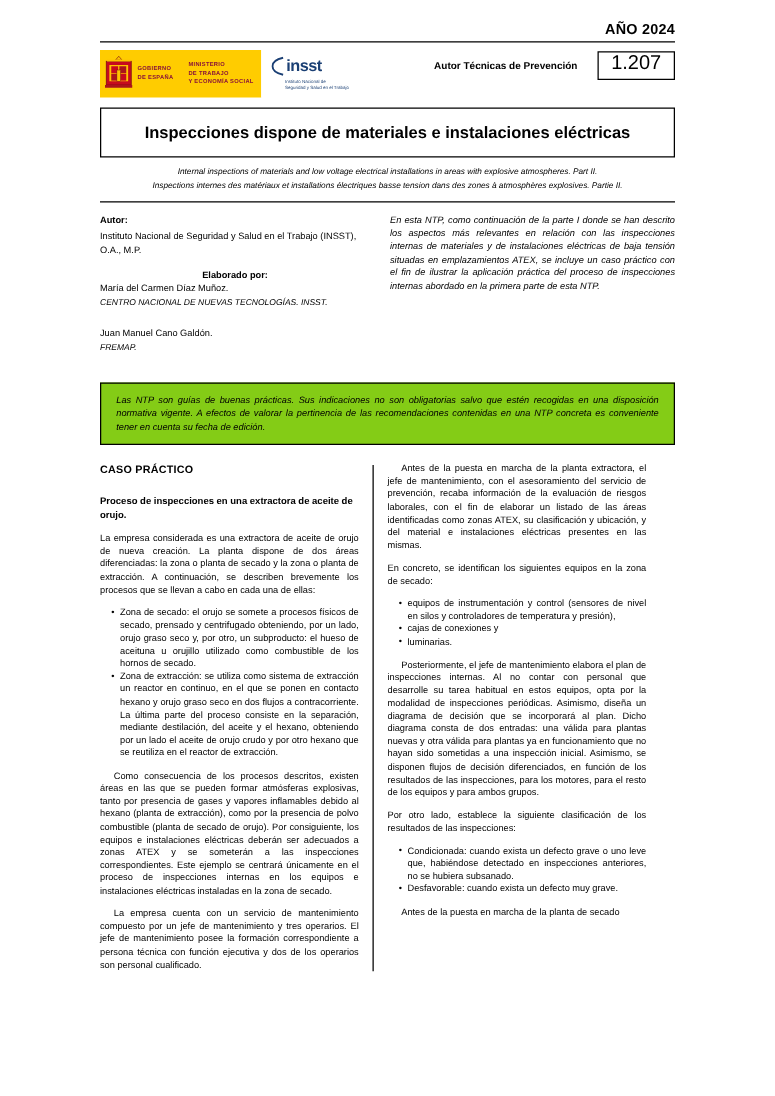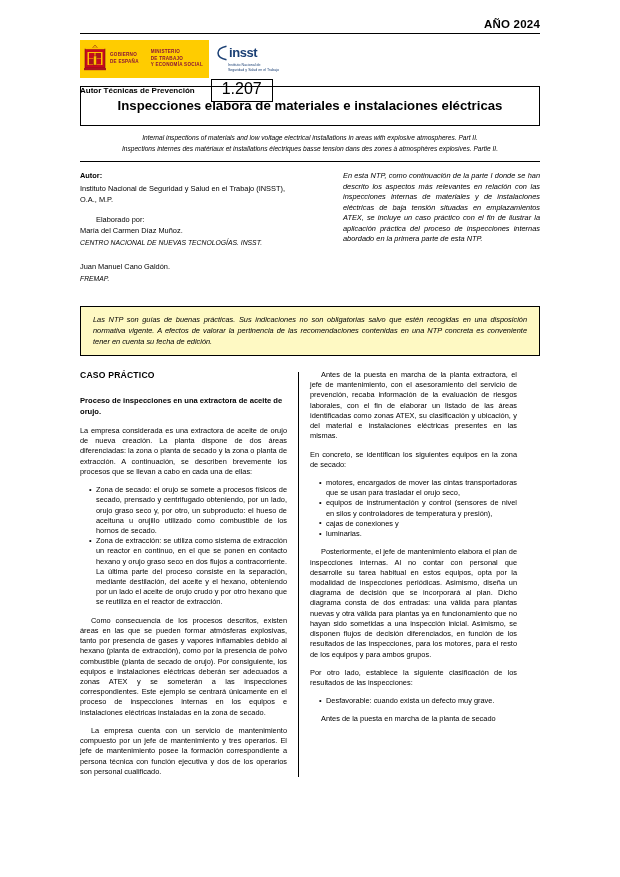--- a/index.html
+++ b/index.html
@@ -32,21 +32,20 @@
   }
   .rule-top {
     border-top: 1.6px solid #000;
     margin-bottom: 6px;
   }
   .logo-row {
     display: flex;
     align-items: flex-start;
     justify-content: space-between;
     height: 40px;
-    flex-direction: column;
   }
   .logos-left {
     display: flex;
     align-items: stretch;
     height: 38px;
   }
   .gob-block {
     background: #FFCC00;
     display: flex;
     align-items: center;
@@ -168,42 +167,42 @@
   }
   .rule-under-sub {
     border-top: 1.1px solid #000;
     margin-top: 2px;
   }
 
   
   .meta-row {
     display: flex;
     margin-top: 9px;
-    gap: 31px;
   }
   .meta-left {
     width: 228px;
     flex: 0 0 228px;
     padding-right: 12px;
     box-sizing: border-box;
   }
   .meta-right {
     flex: 1;
     padding-left: 4px;
     box-sizing: border-box;
   }
   .lbl {
     font-size: 7.4px;
     font-weight: bold;
     margin: 0 0 4px 0;
   }
   .lbl2 {
     font-size: 7.4px;
-    font-weight: normal;
-    margin: 10px 0 2px 16px;
+    font-weight: bold;
+    margin: 10px 0 2px 0;
+    text-align: center;
   }
   .val {
     font-size: 7.4px;
     line-height: 1.4;
     margin: 0;
   }
   .val-it {
     font-size: 6.8px;
     font-style: italic;
     line-height: 1.4;
@@ -214,21 +213,21 @@
     font-size: 7.4px;
     font-style: italic;
     line-height: 1.42;
     text-align: justify;
     margin: 0;
   }
 
   
   .note-box {
     border: 1px solid #000;
-    background: #fef9c3;
+    background: #84cc16;
     margin-top: 22px;
     padding: 7px 12px 8px 12px;
   }
   .note-text {
     font-size: 7.4px;
     font-style: italic;
     line-height: 1.5;
     text-align: justify;
     margin: 0;
   }
@@ -342,21 +341,21 @@
 
     <div class="logos-right">
       <div class="ntp-logo-wrap">
         <div class="ntp-caption">Autor Técnicas de Prevención</div>
       </div>
       <div class="ntp-number">1.207</div>
     </div>
   </div>
 
   <div class="title-box">
-    <div class="title-line">Inspecciones elabora de materiales e instalaciones eléctricas</div>
+    <div class="title-line">Inspecciones dispone de materiales e instalaciones eléctricas</div>
   </div>
   <div class="subtitles">
     <div class="subtitle">Internal inspections of materials and low voltage electrical installations in areas with explosive atmospheres. Part II.</div>
     <div class="subtitle">Inspections internes des matériaux et installations électriques basse tension dans des zones à atmosphères explosives. Partie II.</div>
   </div>
   <div class="rule-under-sub"></div>
 
   <div class="meta-row">
     <div class="meta-left">
       <p class="lbl">Autor:</p>
@@ -390,27 +389,27 @@
       <p class="body indent">Como consecuencia de los procesos descritos, existen áreas en las que se pueden formar atmósferas explosivas, tanto por presencia de gases y vapores inflamables debido al hexano (planta de extracción), como por la presencia de polvo combustible (planta de secado de orujo). Por consiguiente, los equipos e instalaciones eléctricas deberán ser adecuados a zonas ATEX y se someterán a las inspecciones correspondientes. Este ejemplo se centrará únicamente en el proceso de inspecciones internas en los equipos e instalaciones eléctricas instaladas en la zona de secado.</p>
       <p class="body indent tight">La empresa cuenta con un servicio de mantenimiento compuesto por un jefe de mantenimiento y tres operarios. El jefe de mantenimiento posee la formación correspondiente a persona técnica con función ejecutiva y dos de los operarios son personal cualificado.</p>
     </div>
 
     <div class="col-divider"></div>
 
     <div class="col col-right">
       <p class="body indent">Antes de la puesta en marcha de la planta extractora, el jefe de mantenimiento, con el asesoramiento del servicio de prevención, recaba información de la evaluación de riesgos laborales, con el fin de elaborar un listado de las áreas identificadas como zonas ATEX, su clasificación y ubicación, y del material e instalaciones eléctricas presentes en las mismas.</p>
       <p class="body">En concreto, se identifican los siguientes equipos en la zona de secado:</p>
       <ul class="bul">
-        <li>motores, encargados de mover las cintas transportadoras que se usan para trasladar el orujo seco,</li>
         <li>equipos de instrumentación y control (sensores de nivel en silos y controladores de temperatura y presión),</li>
         <li>cajas de conexiones y</li>
         <li>luminarias.</li>
       </ul>
       <p class="body indent">Posteriormente, el jefe de mantenimiento elabora el plan de inspecciones internas. Al no contar con personal que desarrolle su tarea habitual en estos equipos, opta por la modalidad de inspecciones periódicas. Asimismo, diseña un diagrama de decisión que se incorporará al plan. Dicho diagrama consta de dos entradas: una válida para plantas nuevas y otra válida para plantas ya en funcionamiento que no hayan sido sometidas a una inspección inicial. Asimismo, se disponen flujos de decisión diferenciados, en función de los resultados de las inspecciones, para los motores, para el resto de los equipos y para ambos grupos.</p>
       <p class="body">Por otro lado, establece la siguiente clasificación de los resultados de las inspecciones:</p>
       <ul class="bul">
+        <li>Condicionada: cuando exista un defecto grave o uno leve que, habiéndose detectado en inspecciones anteriores, no se hubiera subsanado.</li>
         <li>Desfavorable: cuando exista un defecto muy grave.</li>
       </ul>
       <p class="body indent tight">Antes de la puesta en marcha de la planta de secado</p>
     </div>
   </div>
 
 </div>
 
 </body></html>

